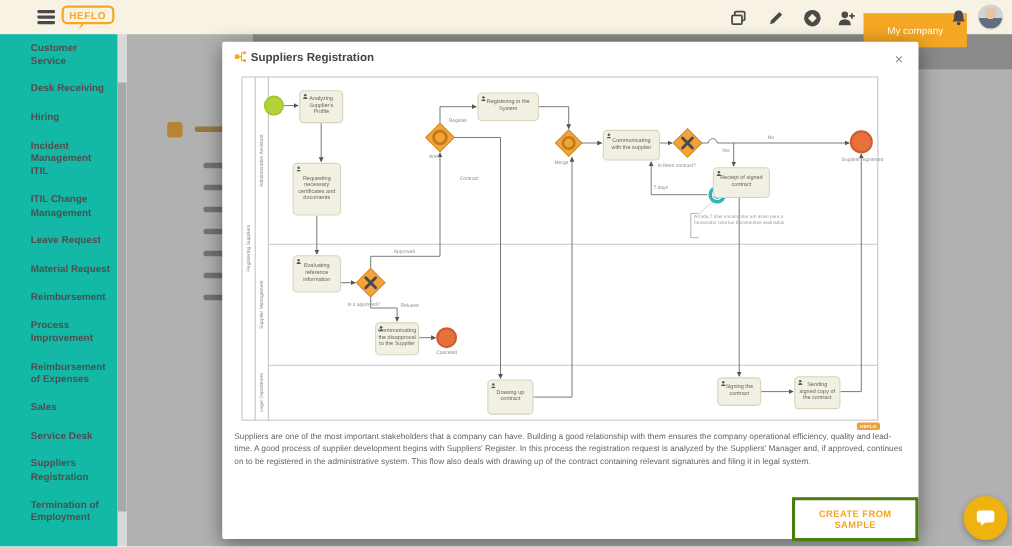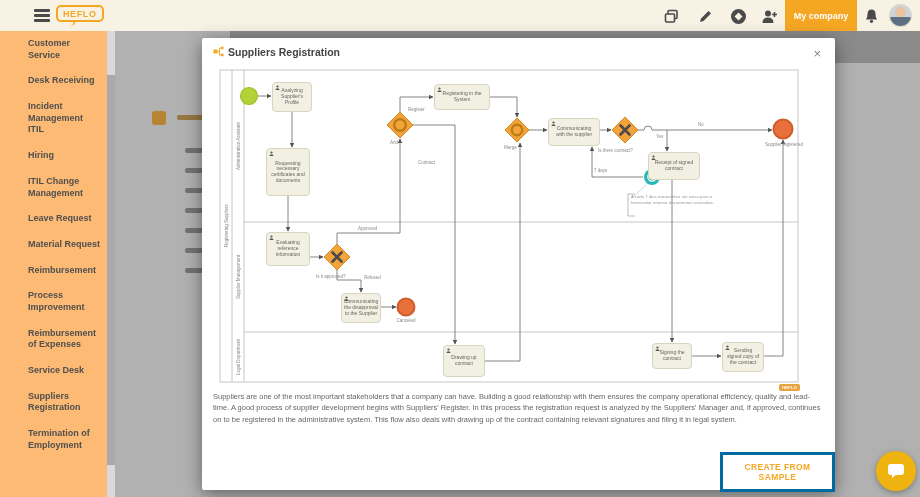--- a/index.html
+++ b/index.html
@@ -9,29 +9,29 @@
 
   
   .topbar { position:absolute; left:0; top:0; width:920px; height:31px; background:#f7f2e3; z-index:40; }
   .hamburger { position:absolute; left:34px; top:9px; width:16px; height:13px; cursor:pointer; }
   .hamburger span { display:block; height:2.6px; background:#4a4a4a; margin-bottom:2.4px; border-radius:1px; }
   .logo { position:absolute; left:56px; top:5px; border:2px solid #f5a623; border-radius:5px; color:#f5a623;
           font-size:9px; font-weight:bold; letter-spacing:.6px; padding:2px 5px 1px; background:#f7f2e3; }
   .logo::after { content:""; position:absolute; left:9px; bottom:-6px; width:7px; height:6px;
           border-right:2px solid #f5a623; border-bottom-right-radius:7px; }
   .tb-icon { position:absolute; top:5px; width:22px; height:22px; display:flex; align-items:center; justify-content:center; cursor:pointer; }
-  .mycompany { position:absolute; left:785px; top:0; width:72px; height:31px; background:#f5a623; color:#fff;
-          font-size:9px; font-weight:bold; border:none; cursor:pointer; }
+  .mycompany { position:absolute; left:785px; top:12px; width:94px; height:31px; background:#f5a623; color:#fff;
+          font-size:9px; font-weight:normal; border:none; cursor:pointer; }
   .avatar { position:absolute; left:889px; top:4px; width:23px; height:23px; border-radius:50%;
           background:radial-gradient(circle at 50% 34%, #e9c49e 0 30%, rgba(0,0,0,0) 31%),
                      linear-gradient(#ccd5de 0 55%, #5d6f80 55% 100%);
           border:1px solid #d8d2c0; cursor:pointer; }
 
   
-  .sidebar { position:absolute; left:0; top:31px; width:107px; height:466px; background:#fdba74; z-index:30; }
+  .sidebar { position:absolute; left:0; top:31px; width:107px; height:466px; background:#14b8a6; z-index:30; }
   .sb-item { padding:7px 6px 7px 28px; font-size:9px; font-weight:bold; color:#4f4f4f; line-height:1.3; cursor:pointer; }
   .scrollbar { position:absolute; left:107px; top:31px; width:8px; height:466px; background:#d9d9d9; z-index:30; }
   .scroll-thumb { position:absolute; left:0; top:44px; width:8px; height:390px; background:#a9a9a9; }
 
   
   .content-bg { position:absolute; left:115px; top:31px; width:805px; height:466px; background:#ededed; z-index:1; }
   .search-strip { position:absolute; left:115px; top:0; width:805px; height:32px; background:#b8b8b8; }
   .search-inner { position:absolute; left:28px; top:7px; display:flex; align-items:center; color:#8c8c8c; font-size:12px; }
   .bg-icon { position:absolute; left:37px; top:80px; width:14px; height:14px; border-radius:3px; background:#f5a623; opacity:.85; }
   .bg-line { position:absolute; background:#9a9a9a; height:5px; border-radius:2px; }
@@ -55,21 +55,21 @@
           font-size:5px; line-height:1.15; color:#66665e; padding:2px 3px; }
   .task .person { position:absolute; left:2px; top:1.5px; }
   .elabel { position:absolute; font-size:4.5px; color:#8a8a8a; white-space:nowrap; }
   .elabel.center { text-align:center; white-space:normal; }
   .annotation { position:absolute; left:413px; top:126px; width:96px; font-size:4.3px; color:#999; line-height:1.35; }
 
   .watermark { position:absolute; left:577px; top:346px; background:#e8a33d; color:#fff; font-size:4px;
                font-weight:bold; padding:1px 3px; border-radius:2px; letter-spacing:.3px; }
   .modal-desc { position:absolute; left:11px; top:353px; width:609px; font-size:7.5px; color:#666; line-height:1.5; }
 
-  .create-wrap { position:absolute; left:518px; top:414px; border:3px solid #0369a1; }
+  .create-wrap { position:absolute; left:518px; top:414px; border:3px solid #4d7c0f; }
   .create-btn { display:block; background:#fff; border:none; color:#f5a623; font-family:"Liberation Sans",sans-serif;
                 font-size:8.5px; font-weight:bold; letter-spacing:.4px; padding:7px 10px; cursor:pointer; }
 
   .chat-bubble { position:absolute; left:876px; top:451px; width:40px; height:40px; border-radius:50%;
                  background:#efb310; z-index:60; display:flex; align-items:center; justify-content:center;
                  box-shadow:0 2px 6px rgba(0,0,0,.3); cursor:pointer; }
 </style>
 </head>
 <body>
 
@@ -93,28 +93,29 @@
     <div class="bg-line" style="left:70px; top:177px; width:40px;"></div>
     <div class="bg-line" style="left:70px; top:197px; width:40px;"></div>
     <div class="bg-line" style="left:70px; top:217px; width:40px;"></div>
     <div class="bg-line" style="left:70px; top:237px; width:40px;"></div>
   </div>
   <div class="backdrop"></div>
 
   <div class="sidebar">
     <div class="sb-item">Customer Service</div>
     <div class="sb-item">Desk Receiving</div>
+    <div class="sb-item">Hiring</div>
     <div class="sb-item">Incident Management ITIL</div>
-    <div class="sb-item">Hiring</div>
     <div class="sb-item">ITIL Change Management</div>
     <div class="sb-item">Leave Request</div>
     <div class="sb-item">Material Request</div>
     <div class="sb-item">Reimbursement</div>
     <div class="sb-item">Process Improvement</div>
     <div class="sb-item">Reimbursement of Expenses</div>
+    <div class="sb-item">Sales</div>
     <div class="sb-item">Service Desk</div>
     <div class="sb-item">Suppliers Registration</div>
     <div class="sb-item">Termination of Employment</div>
 
   </div>
   <div class="scrollbar">
     <div class="scroll-thumb"></div>
   </div>
 
   <div class="topbar">

